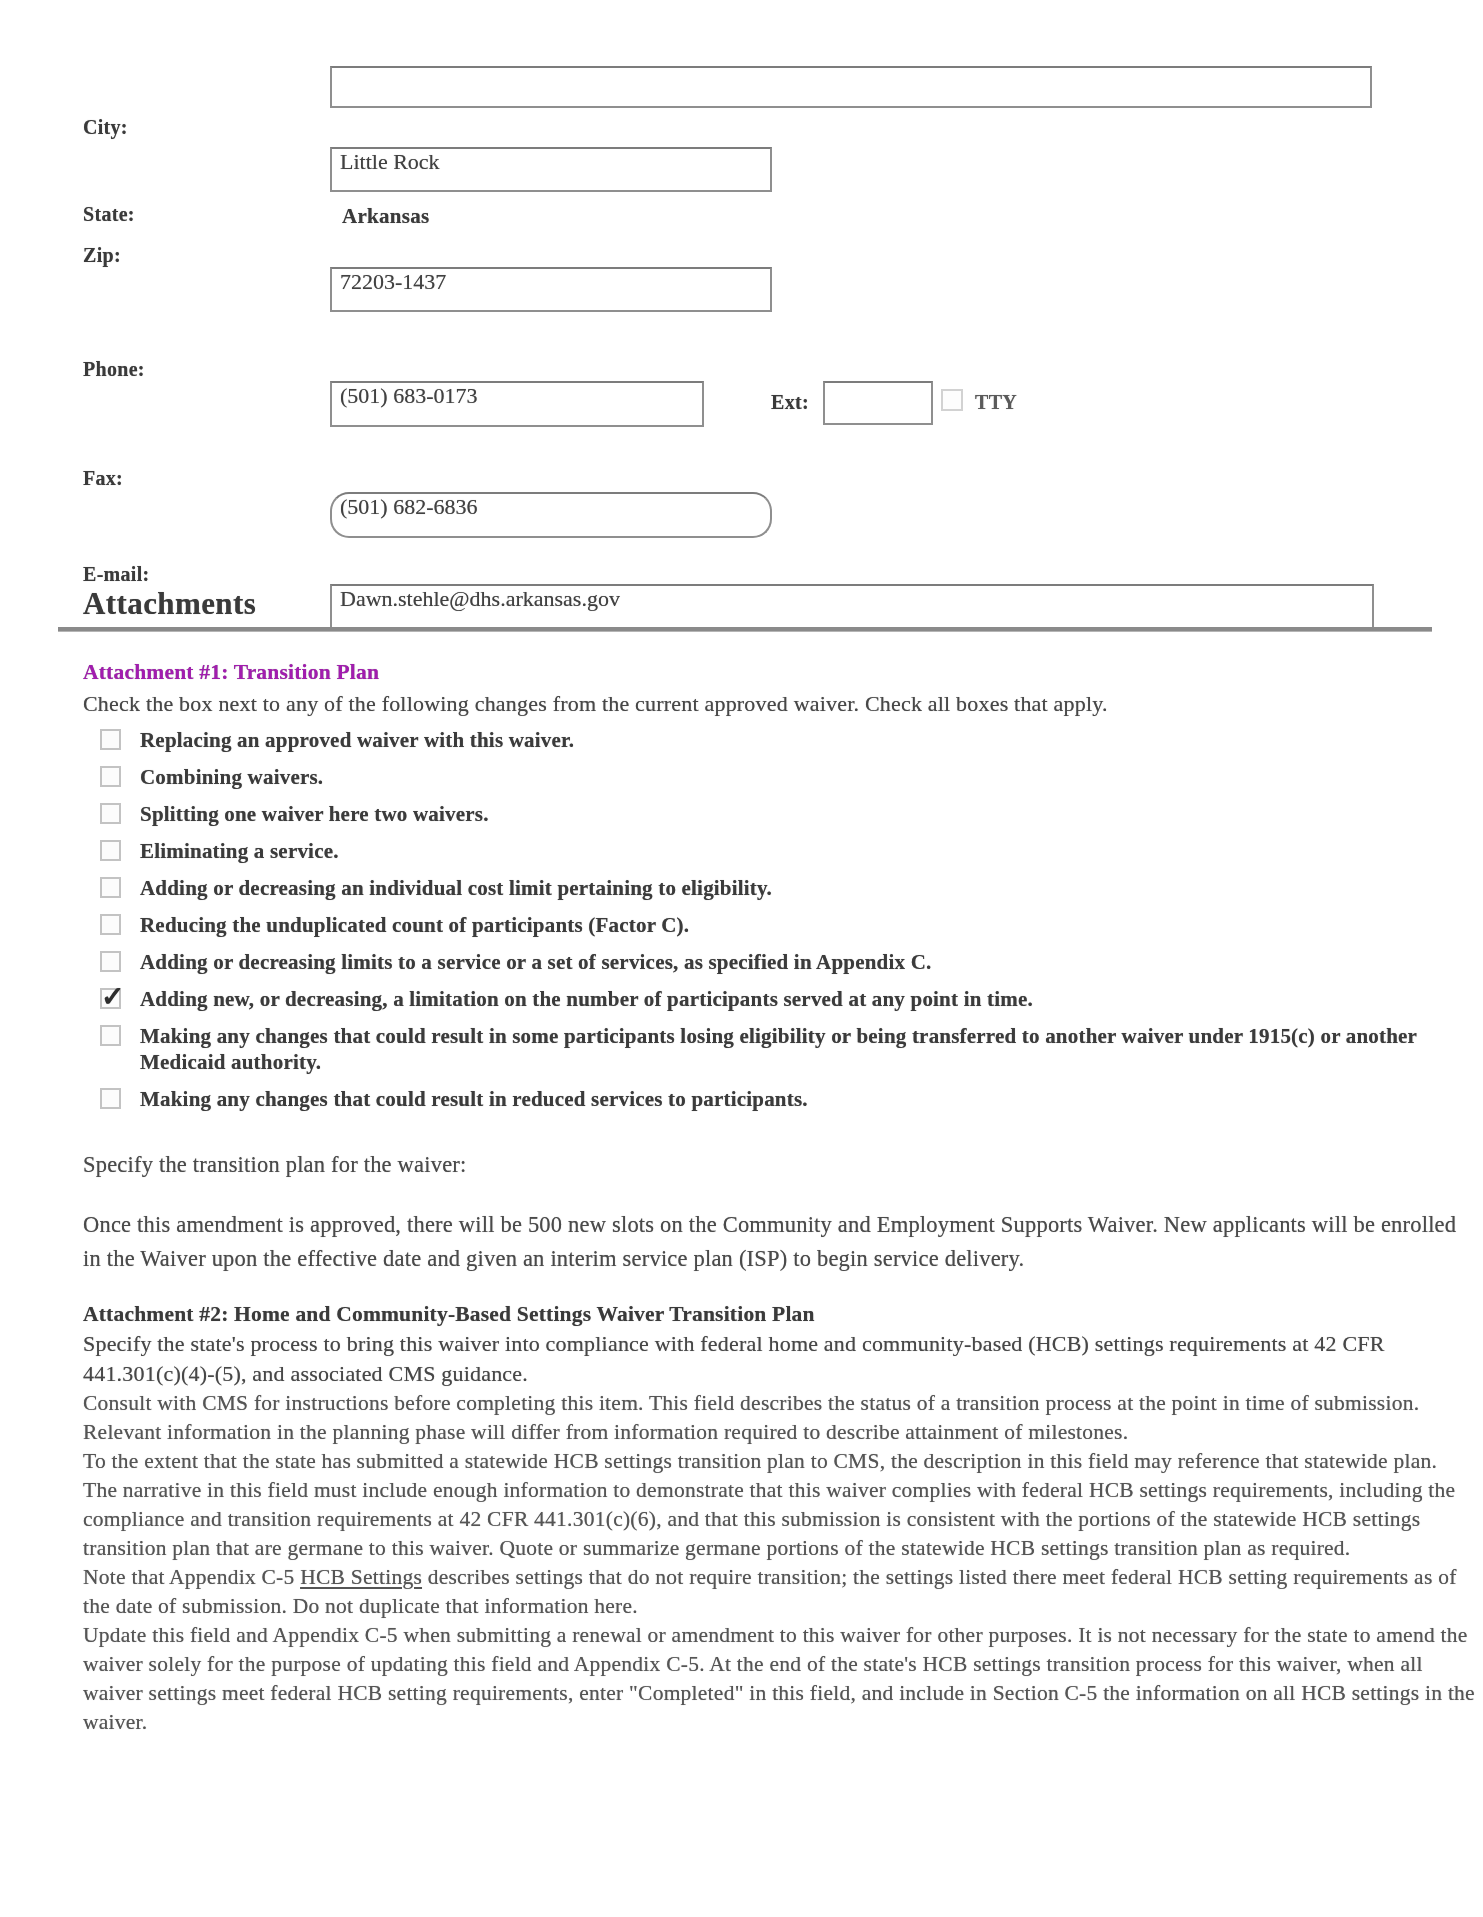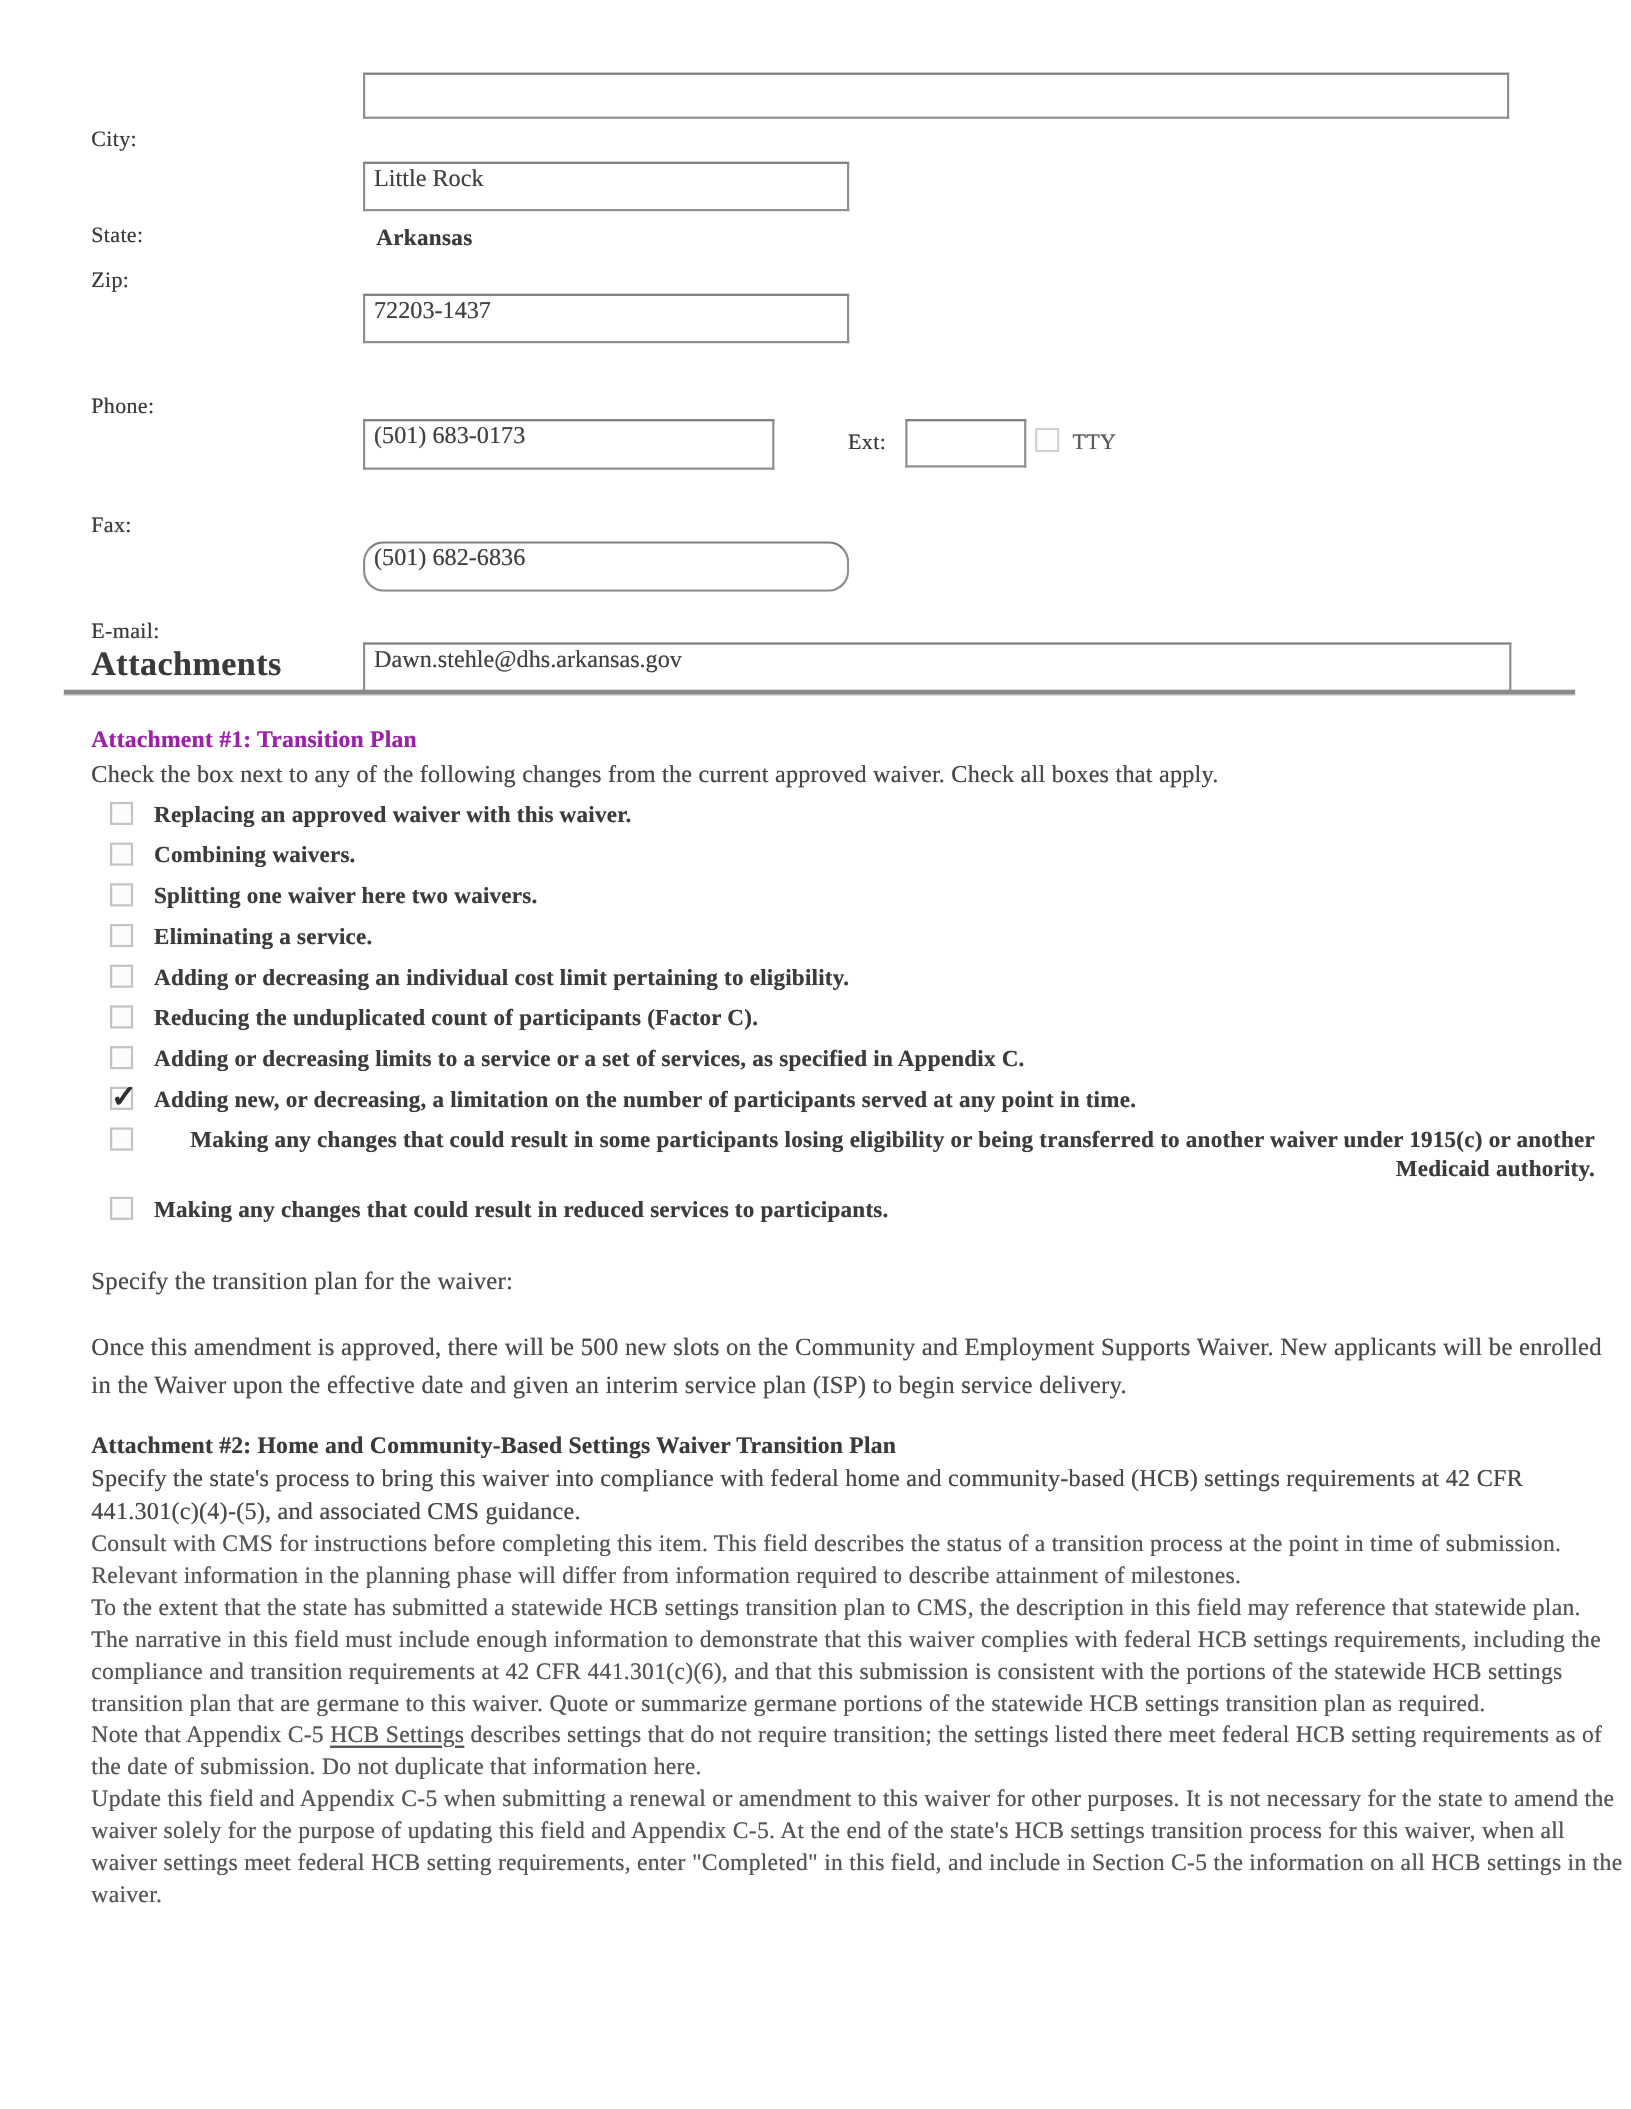--- a/index.html
+++ b/index.html
@@ -11,21 +11,21 @@
     background:#ffffff;
     font-family:"Liberation Serif", serif;
     color:#3c3c3c;
     overflow:hidden;
   }
   .scan{ text-shadow:0 0 0.7px rgba(70,70,70,.65); }
 
   
   .flabel{
     position:absolute;
-    font-size:20px;font-weight:normal;color:#3a3a3a;
+    font-size:20px;font-weight:bold;color:#3a3a3a;
     letter-spacing:.3px;
   }
   .tinput{
     position:absolute;
     border:2px solid #8f8f8f;
     border-top-color:#7c7c7c;
     background:#fff;
     font-family:"Liberation Serif", serif;
     font-size:22px;color:#414141;
     padding:2px 6px 18px 8px;
@@ -64,21 +64,20 @@
     margin:0 0 6px 0;letter-spacing:.2px;
   }
   .att-instruction{
     font-size:22px;color:#474747;
     margin:0 0 10px 0;letter-spacing:.2px;
   }
   .opt-row{
     display:flex;align-items:flex-start;
     margin:0 0 11px 0;
     padding-left:17px;
-    text-align:right;
   }
   .opt-checkbox{
     position:relative;
     flex:0 0 auto;
     width:21px;height:21px;
     border:2px solid #c3c3c3;
     background:#fcfcfc;
     margin-top:2px;
   }
   .opt-checkbox.checked::after{

